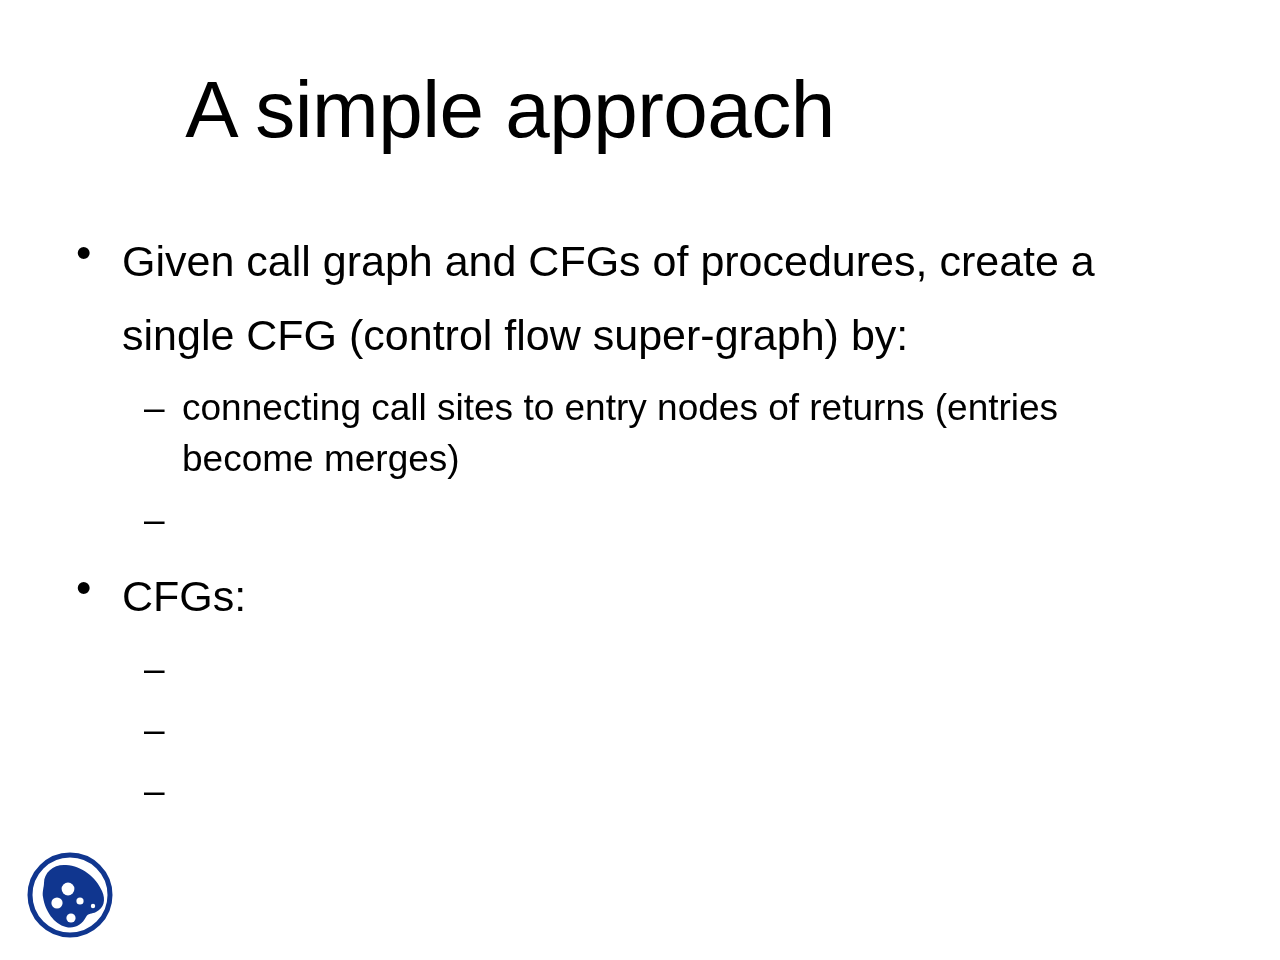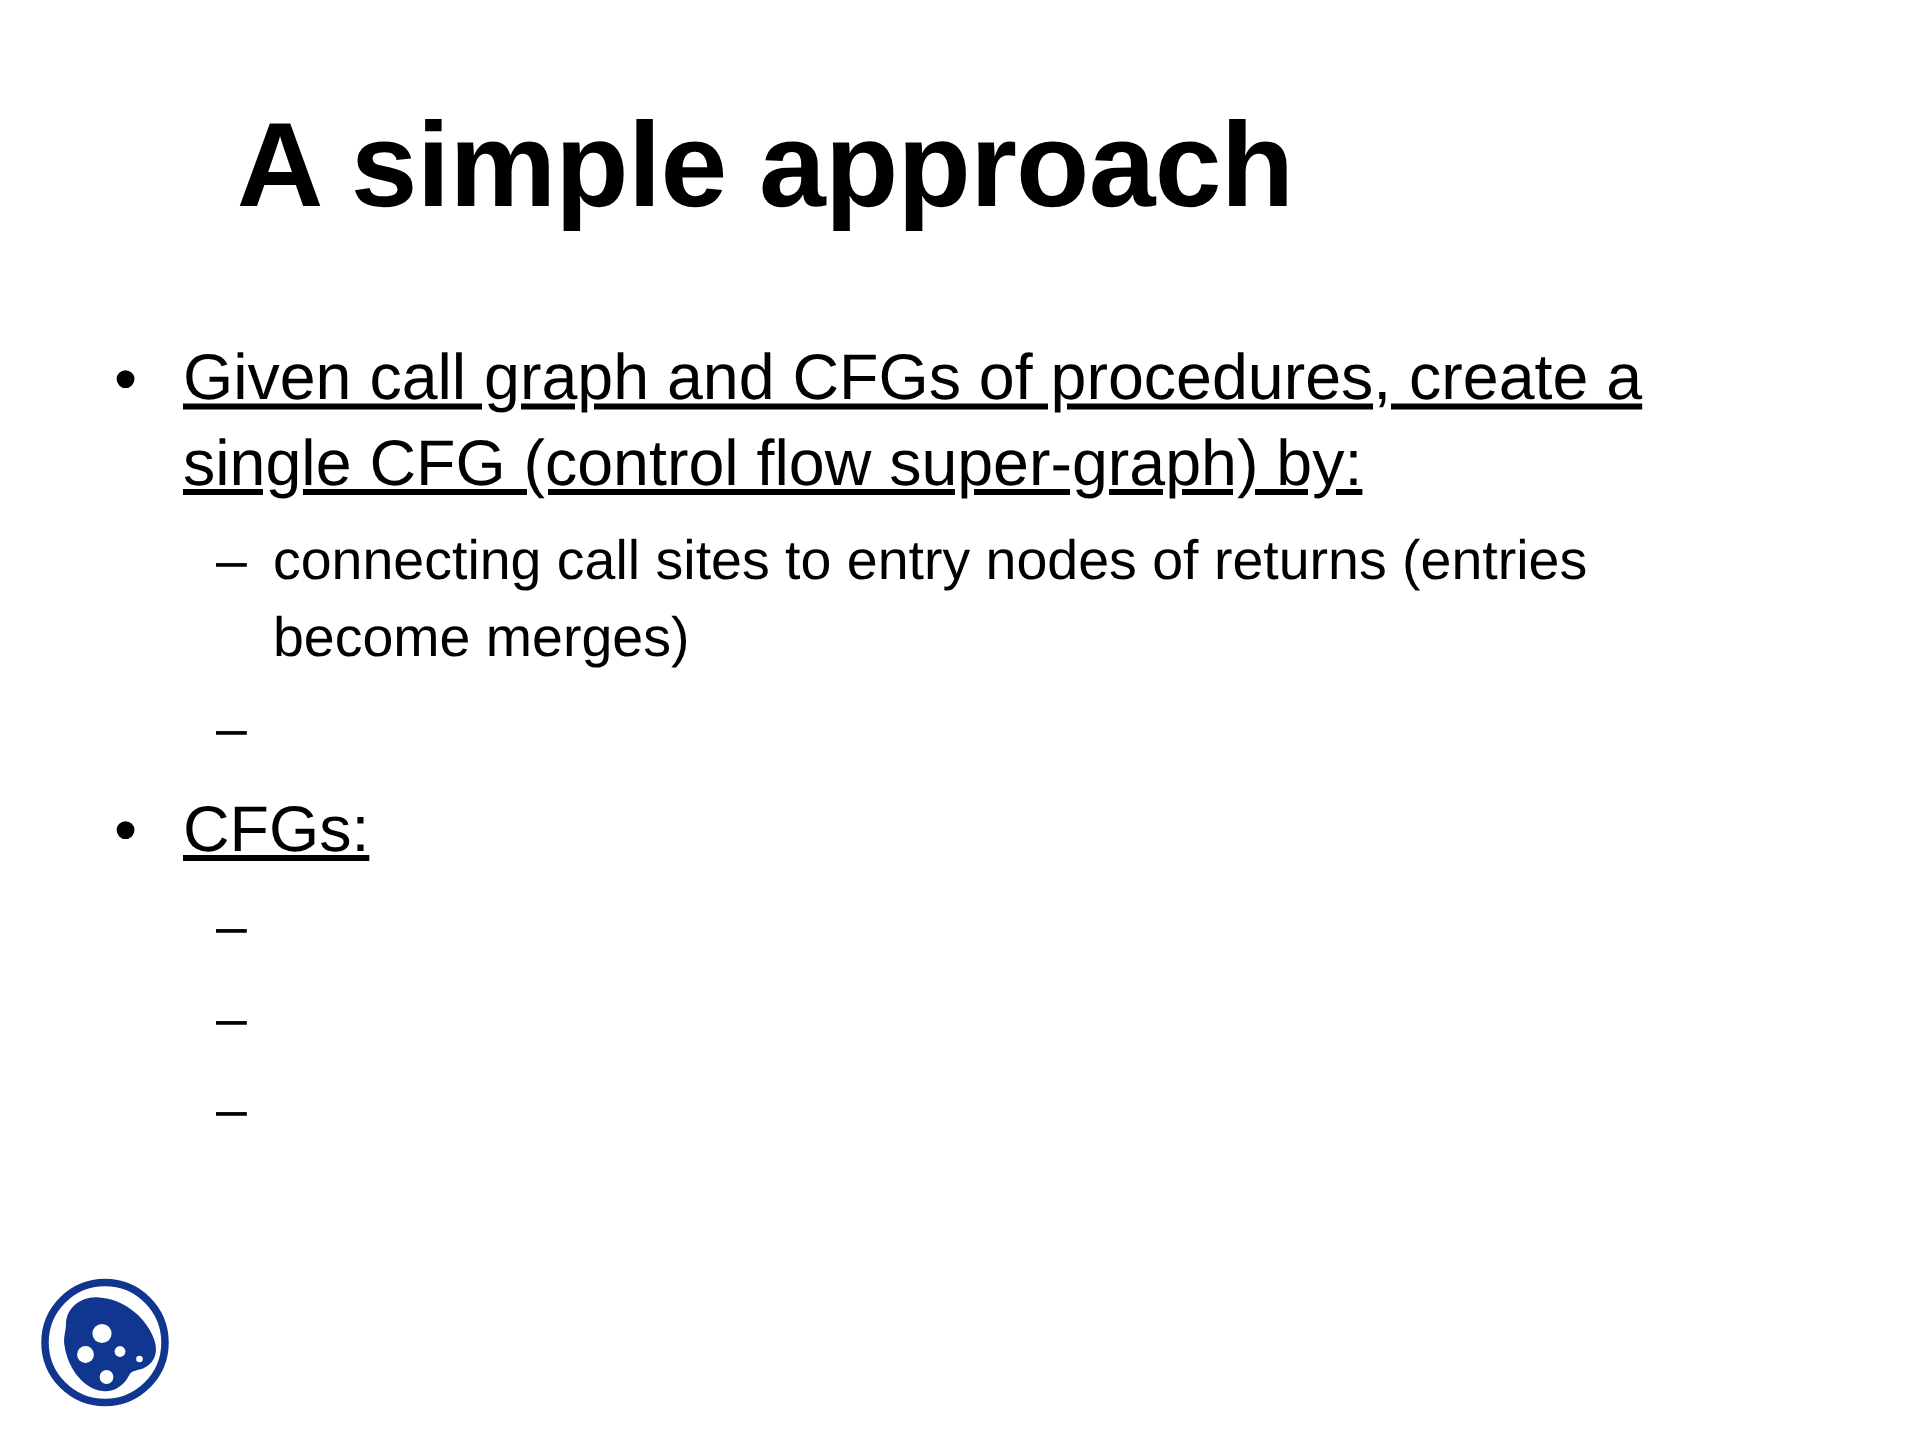--- a/index.html
+++ b/index.html
@@ -26,21 +26,21 @@
   }
 
   
   #slide-title {
     position: absolute;
     left: 0;
     top: 68px;
     width: 1020px;
     text-align: center;
     font-size: 80px;
-    font-weight: 700;
+    font-weight: 400;
     line-height: 1.05;
     letter-spacing: -0.5px;
     color: #000000;
     white-space: nowrap;
   }
 
   
   #body-content {
     position: absolute;
     left: 62px;
@@ -63,24 +63,23 @@
     font-size: 44px;
     line-height: 57px;
     text-align: left;
     padding-left: 14px;
     box-sizing: border-box;
     color: #000000;
   }
   .lvl1 .text {
     flex: 1 1 auto;
     font-size: 43px;
-    line-height: 57px;
+    line-height: 74px;
     max-width: 1075px;
     color: #000000;
-    text-decoration: underline;
   }
 
   
   .lvl2 {
     margin-bottom: 2px;
   }
   .lvl2 .marker {
     flex: 0 0 auto;
     width: 120px;
     font-size: 37px;

